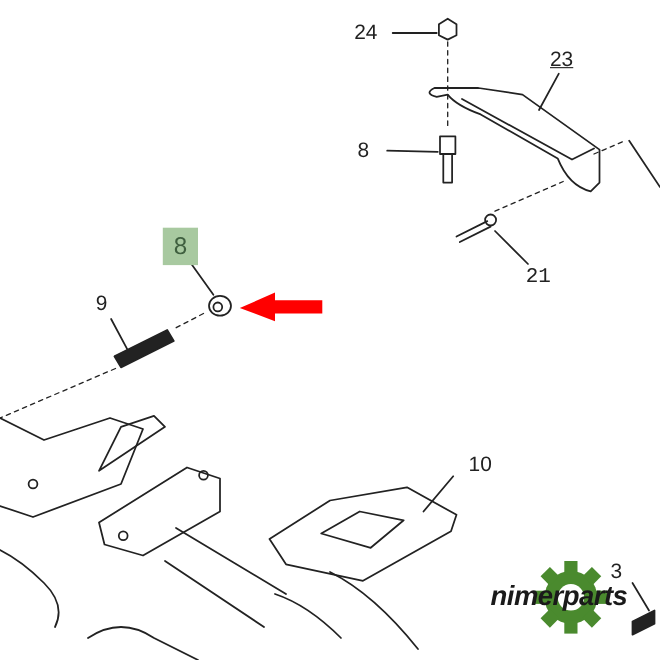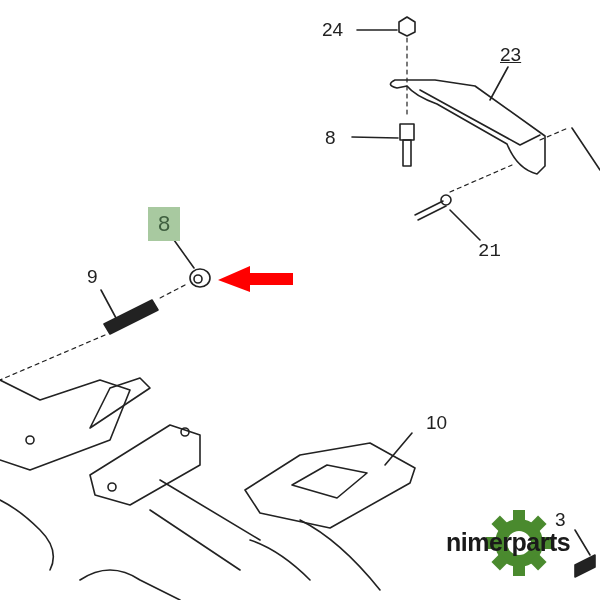--- a/index.html
+++ b/index.html
@@ -1,21 +1,21 @@
 <!DOCTYPE html>
 <html><head>
 <meta charset="utf-8">
 <style>
   html, body { margin: 0; padding: 0; background: #ffffff; }
   #stage { position: relative; width: 600px; height: 600px; overflow: hidden; background: #fff; }
   #stage svg.art { position: absolute; left: 0; top: 0; }
   .callout { position: absolute; font-family: "Liberation Sans", sans-serif; font-size: 19px; color: #222; line-height: 1; }
   .callout.hl { background: #a8c9a0; color: #3f5f3f; width: 32px; height: 34px; display: flex; align-items: center; justify-content: center; font-size: 22px; }
   #logo { position: absolute; left: 446px; top: 508px; width: 140px; height: 70px; }
-  #logo .word { position: absolute; left: 0; top: 20px; font-family: "Liberation Sans", sans-serif; font-weight: bold; font-size: 25px; color: #1a1a1a; letter-spacing: -0.5px; }
+  #logo .word { position: absolute; left: 0; top: 20px; font-family: "Liberation Sans", sans-serif; font-weight: bold; font-size: 25px; color: #1a1a1a; letter-spacing: -0.5px; font-style: italic; }
 </style>
 </head>
 <body>
 
 <div id="stage">
   <svg class="art" width="600" height="600" viewBox="0 0 600 600">
     <g fill="none" stroke="#222" stroke-width="1.6" stroke-linejoin="round" stroke-linecap="round">
 
       <line x1="357" y1="30" x2="397" y2="30"></line>
       <line x1="508" y1="67" x2="490" y2="100"></line>

